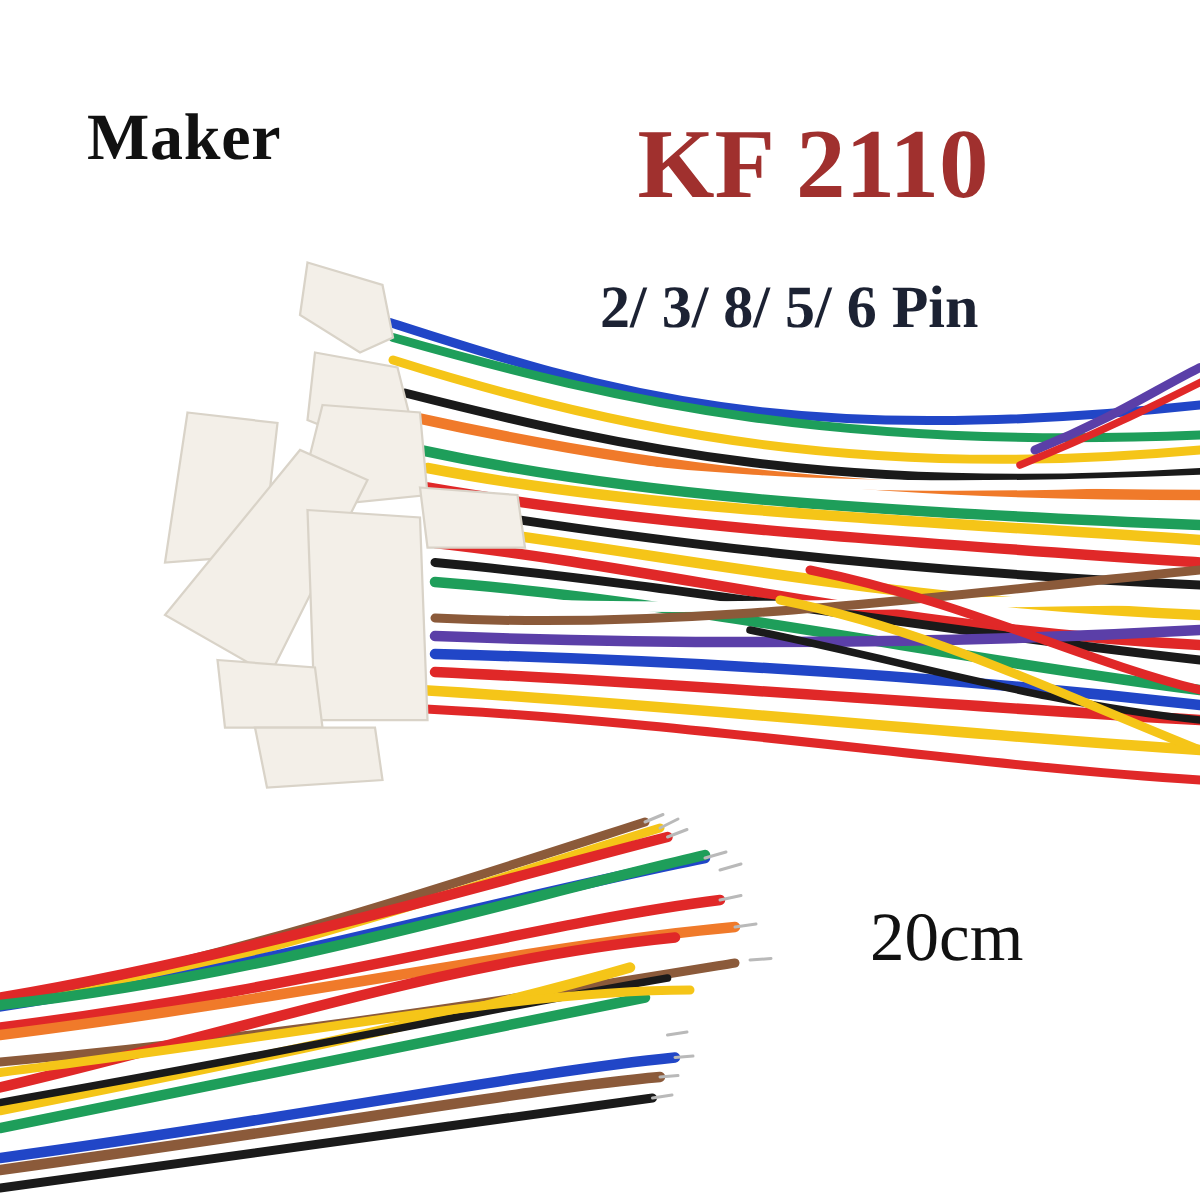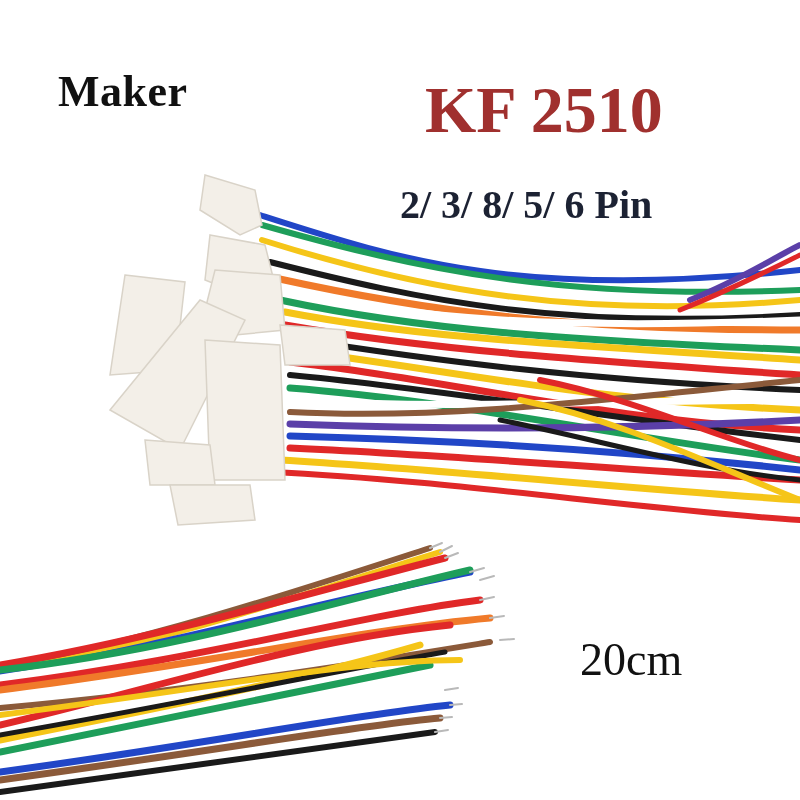--- a/index.html
+++ b/index.html
@@ -2,21 +2,21 @@
 <html><head>
 <meta charset="utf-8">
 <style>
   html, body { margin: 0; padding: 0; background: #ffffff; }
   body { width: 800px; height: 800px; position: relative; overflow: hidden; font-family: "Liberation Serif", "DejaVu Serif", serif; }
   .scene { position: absolute; left: 0; top: 0; width: 800px; height: 800px; }
   .txt { position: absolute; white-space: nowrap; }
   .maker { left: 58px; top: 38px; font-size: 44px; font-weight: 700; color: #111111; letter-spacing: 0.5px; margin-top: 28px; }
   .model { left: 425px; top: 72px; font-size: 66px; font-weight: 700; color: #a0302e; }
   .pins { left: 400px; top: 181px; font-size: 40px; font-weight: 700; color: #1c2233; }
-  .length { left: 580px; top: 598px; font-size: 46px; font-weight: 400; color: #111111; margin-top: 35px; }
+  .length { left: 580px; top: 598px; font-size: 46px; font-weight: 400; color: #111111; }
   svg { position: absolute; left: 0; top: 0; }
 </style>
 </head>
 <body>
 
 <div class="scene">
 
   <svg width="800" height="800" viewBox="0 0 800 800">
 
     <g fill="none" stroke-linecap="round">
@@ -92,16 +92,16 @@
       <line x1="490" y1="618" x2="504" y2="616"></line>
       <line x1="500" y1="640" x2="514" y2="639"></line>
       <line x1="445" y1="690" x2="458" y2="688"></line>
       <line x1="450" y1="705" x2="462" y2="704"></line>
       <line x1="440" y1="718" x2="452" y2="717"></line>
       <line x1="435" y1="732" x2="448" y2="730"></line>
     </g>
   </svg>
 
   <div class="txt maker">Maker</div>
-  <div class="txt model">KF 2510</div>
+  <div class="txt model">KF 2110</div>
   <div class="txt pins">2/ 3/ 8/ 5/ 6 Pin</div>
   <div class="txt length">20cm</div>
 </div>
 
 </body></html>

